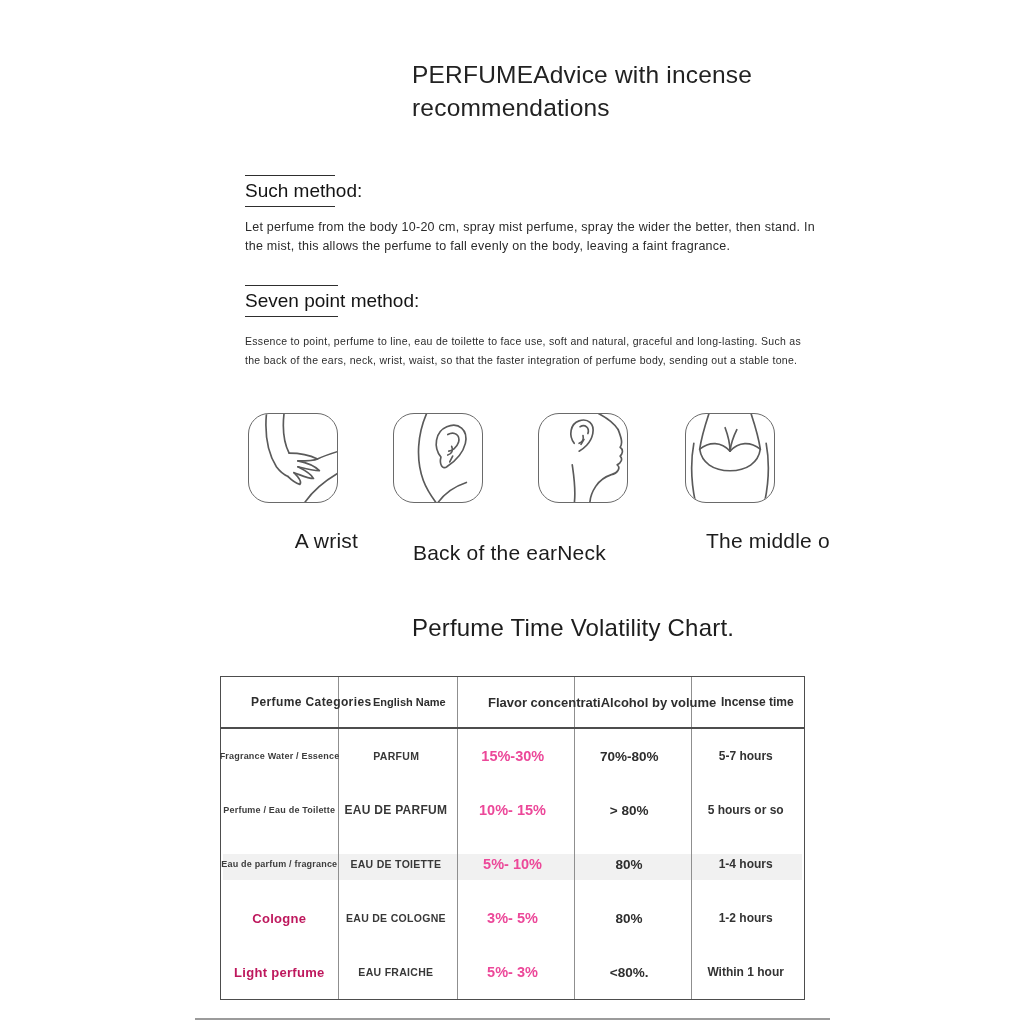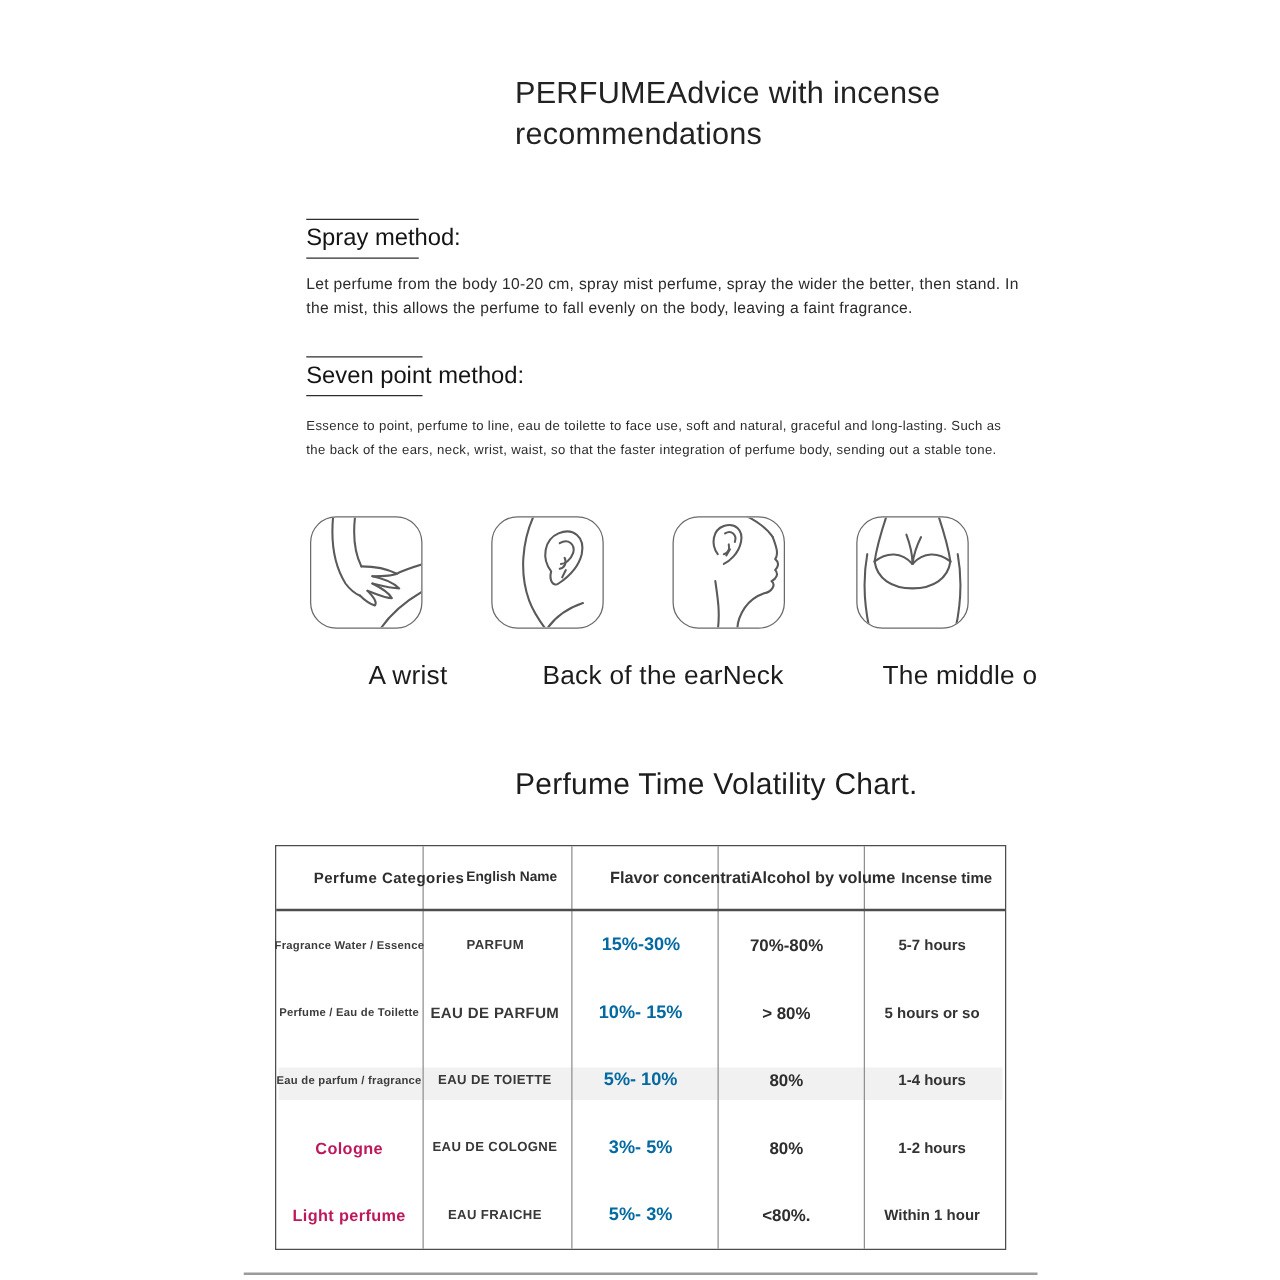--- a/index.html
+++ b/index.html
@@ -69,34 +69,34 @@
   .h2{left:152px;font-size:11px;color:#3a3a3a;}
   .h34{left:267px;font-size:13px;}
   .h5{left:500px;font-size:12px;}
   .tbody{left:0;top:52px;right:0;bottom:0;display:flex;flex-direction:column;}
   .trow{flex:1;display:flex;}
   .tcell{width:117px;display:flex;align-items:center;justify-content:center;text-align:center;color:#333;white-space:nowrap;}
   .c1{font-size:9px;letter-spacing:0.2px;color:#3c3c3c;}
   .trow.big .c1{font-size:13px;letter-spacing:0.3px;color:#be185d;}
   .c2{font-size:10.5px;letter-spacing:0.3px;color:#383838;}
   .trow.r2 .c2{font-size:12px;}
-  .c3{font-size:14.5px;color:#0369a1;}
+  .c3{font-size:14.5px;color:#ec4899;}
   .c4{font-size:13.5px;color:#2e2e2e;}
   .c5{font-size:12px;color:#333;}
 
   .bottom-rule{left:195px;top:1018px;width:635px;height:2px;background:#9b9b9b;}
 </style>
 </head>
 <body>
 
 <div class="page">
 
   <div class="abs main-title">PERFUMEAdvice with incense recommendations</div>
 
-  <div class="abs sec-heading w1" style="top:177px;">Spray method:</div>
+  <div class="abs sec-heading w1" style="top:177px;">Such method:</div>
   <div class="abs body-text body-1">Let perfume from the body 10-20 cm, spray mist perfume, spray the wider the better, then stand. In the mist, this allows the perfume to fall evenly on the body, leaving a faint fragrance.</div>
 
   <div class="abs sec-heading w2" style="top:287px;text-align:center;">Seven point method:</div>
   <div class="abs body-text body-2">Essence to point, perfume to line, eau de toilette to face use, soft and natural, graceful and long-lasting. Such as the back of the ears, neck, wrist, waist, so that the faster integration of perfume body, sending out a stable tone.</div>
 
   <div class="abs spot" style="left:248px;">
     <svg viewBox="0 0 90 90" aria-hidden="true">
       <path d="M18,-2 C16,18 18,38 28,54 C31,58 35,62 40,64"></path>
       <path d="M36,-2 C34,14 35,28 41,40"></path>
       <path d="M41,40 C52,40 62,42 70,46 C66,48 58,48 50,48"></path>
@@ -136,21 +136,21 @@
       <path d="M52,16 C48,24 46,30 45,38"></path>
       <path d="M14,36 C24,28 36,28 45,38"></path>
       <path d="M76,36 C66,28 54,28 45,38"></path>
       <path d="M14,36 C16,50 28,58 45,58 C62,58 74,50 76,36"></path>
       <path d="M8,30 C4,52 6,74 10,92"></path>
       <path d="M82,30 C86,52 84,74 80,92"></path>
     </svg>
   </div>
 
   <div class="abs spot-label" style="left:248px;width:110px;text-align:right;">A wrist</div>
-  <div class="abs spot-label" style="left:434px;"><span>Back of the ear</span><span>Neck</span></div>
+  <div class="abs spot-label" style="left:413px;margin-top:12px;"><span>Back of the ear</span><span>Neck</span></div>
   <div class="abs spot-label" style="left:706px;">The middle o</div>
 
   <div class="abs chart-title">Perfume Time Volatility Chart.</div>
 
   <div class="abs vtable">
     <div class="abs stripe"></div>
     <div class="abs vdiv" style="left:117px;"></div>
     <div class="abs vdiv" style="left:236px;"></div>
     <div class="abs vdiv" style="left:353px;"></div>
     <div class="abs vdiv" style="left:470px;"></div>

